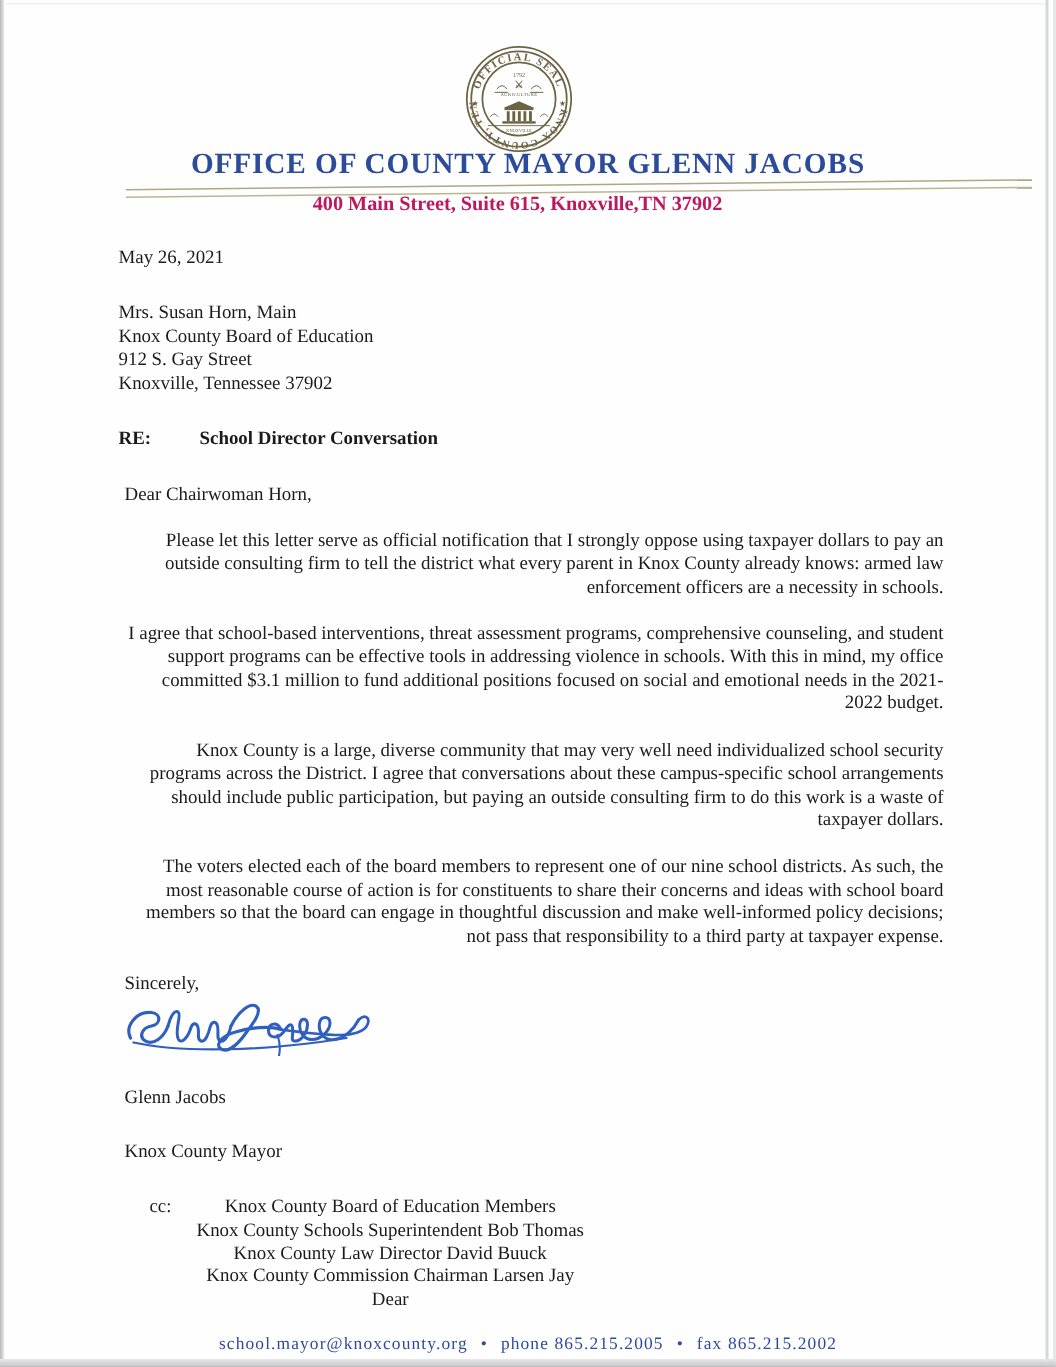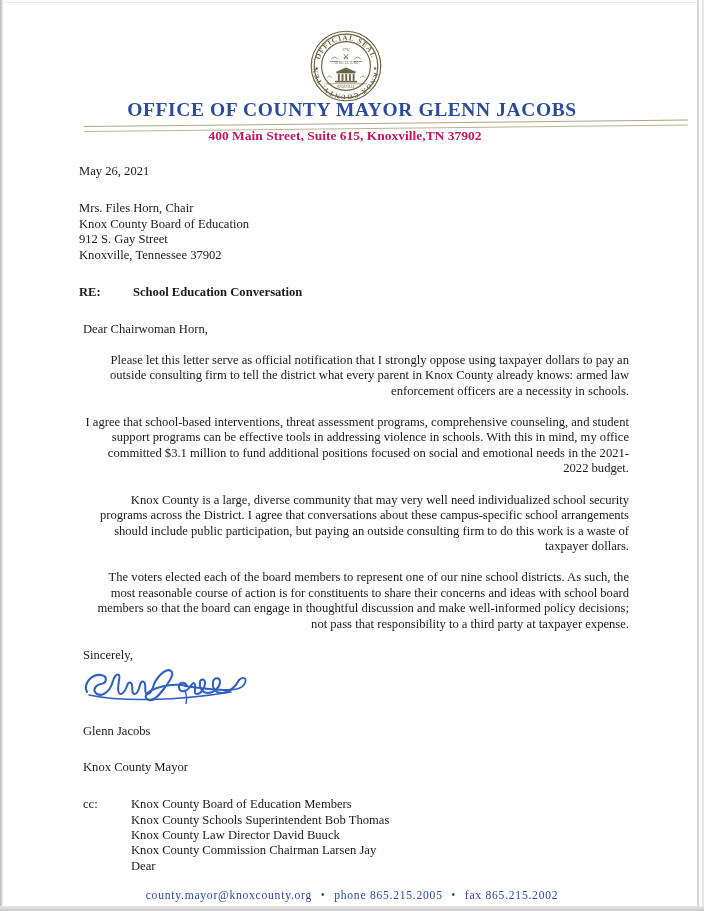--- a/index.html
+++ b/index.html
@@ -135,20 +135,21 @@
   }
   .signature svg { display: block; }
 
   .signer { margin: 0 0 0 4px; }
   .signer div { white-space: nowrap; margin-top: 20px; }
 
   
   .cc-block {
     margin: 22px 0 0 4px;
     display: flex;
+    text-align: center;
   }
   .cc-label { width: 48px; flex: 0 0 48px; }
   .cc-list div { white-space: nowrap; }
 
   
   .footer {
     position: absolute;
     left: 0;
     top: 889px;
     width: 704px;
@@ -234,29 +235,29 @@
     <div class="rule b"></div>
   </div>
 
   <div class="letterhead-address">400 Main Street, Suite 615, Knoxville,TN 37902</div>
 
   <div class="body-col">
 
     <p class="date">May 26, 2021</p>
 
     <div class="recipient">
-      <div>Mrs. Files Horn, Chair</div>
+      <div>Mrs. Susan Horn, Main</div>
       <div>Knox County Board of Education</div>
       <div>912 S. Gay Street</div>
       <div>Knoxville, Tennessee 37902</div>
     </div>
 
     <div class="re-line">
       <span class="re-label">RE:</span>
-      <span>School Education Conversation</span>
+      <span>School Director Conversation</span>
     </div>
 
     <p class="salutation">Dear Chairwoman Horn,</p>
 
     <p class="para">Please let this letter serve as official notification that I strongly oppose using taxpayer dollars to pay an outside consulting firm to tell the district what every parent in Knox County already knows: armed law enforcement officers are a necessity in schools.</p>
     <p class="para">I agree that school-based interventions, threat assessment programs, comprehensive counseling, and student support programs can be effective tools in addressing violence in schools. With this in mind, my office committed $3.1 million to fund additional positions focused on social and emotional needs in the 2021-2022 budget.</p>
     <p class="para">Knox County is a large, diverse community that may very well need individualized school security programs across the District. I agree that conversations about these campus-specific school arrangements should include public participation, but paying an outside consulting firm to do this work is a waste of taxpayer dollars.</p>
     <p class="para">The voters elected each of the board members to represent one of our nine school districts. As such, the most reasonable course of action is for constituents to share their concerns and ideas with school board members so that the board can engage in thoughtful discussion and make well-informed policy decisions; not pass that responsibility to a third party at taxpayer expense.</p>
 
     <p class="closing">Sincerely,</p>
@@ -304,20 +305,20 @@
         <div>Knox County Schools Superintendent Bob Thomas</div>
         <div>Knox County Law Director David Buuck</div>
         <div>Knox County Commission Chairman Larsen Jay</div>
         <div>Dear</div>
       </div>
     </div>
 
   </div>
 
   <div class="footer">
-    <span>county.mayor@knoxcounty.org</span>
+    <span>school.mayor@knoxcounty.org</span>
     <span class="sep">•</span>
     <span>phone 865.215.2005</span>
     <span class="sep">•</span>
     <span>fax 865.215.2002</span>
   </div>
 
 </div>
 
 </body></html>

